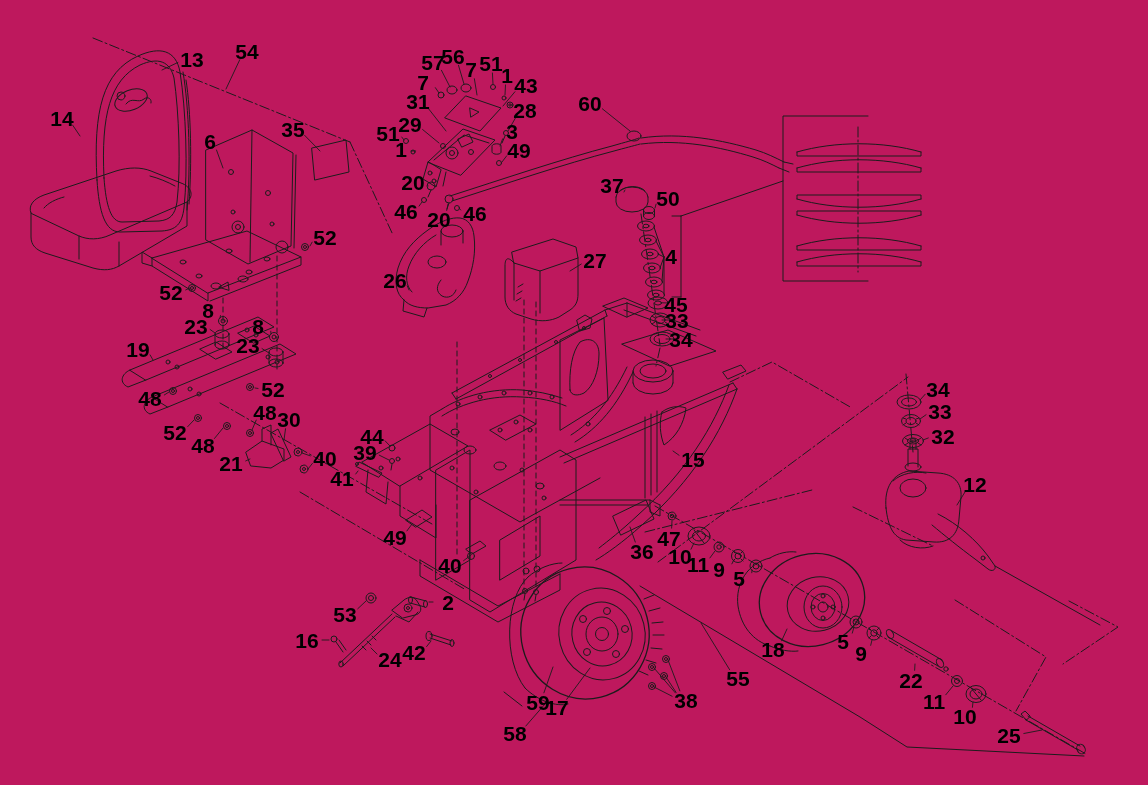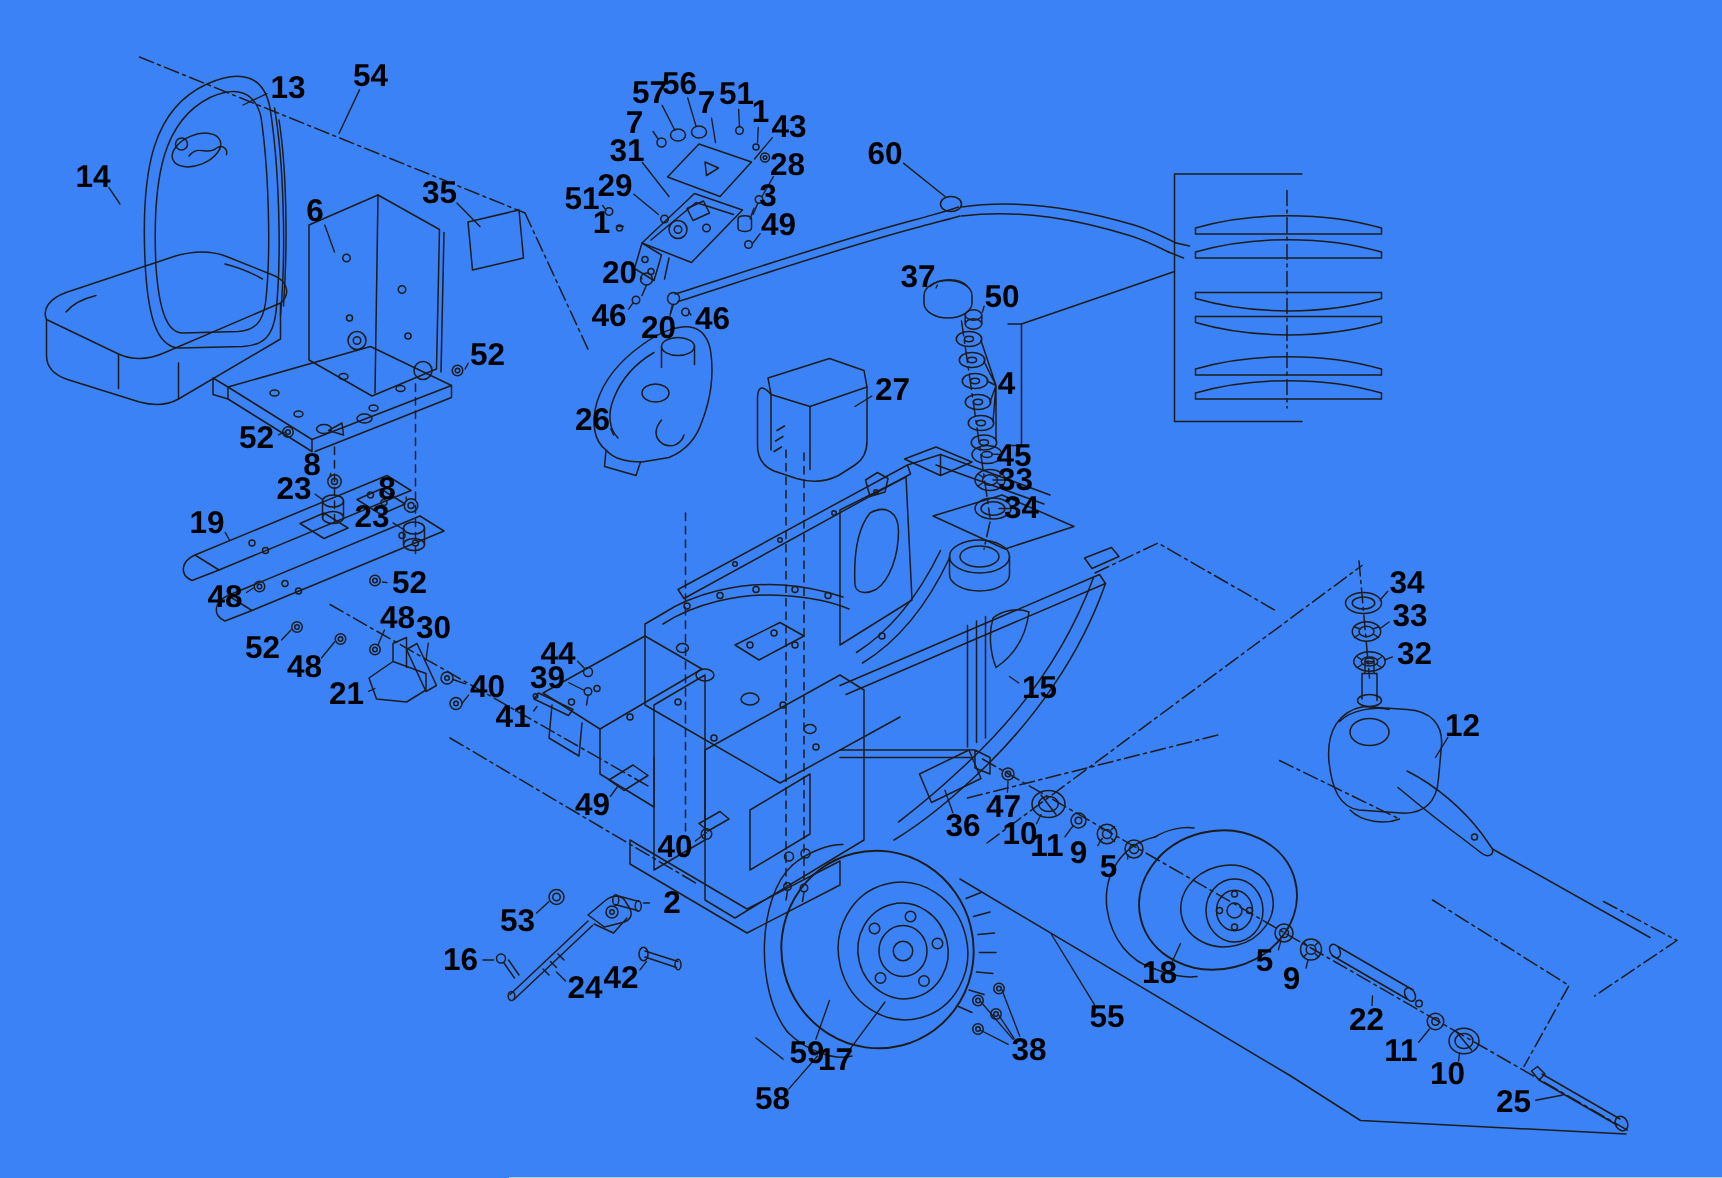--- a/index.html
+++ b/index.html
@@ -11,21 +11,21 @@
   .dd{stroke-dasharray:10 3 2 3;}
   .dsh{stroke-dasharray:5 4;}
   .w15{stroke-width:1.3;}
   #leaders line{stroke-width:.9;}
   #labels text{fill:var(--label,#000);stroke:none;
     font-family:"Liberation Sans",sans-serif;font-weight:bold;font-size:21px;}
 </style>
 </head>
 <body>
 
-<div id="page" style="background: #3b82f6;">
+<div id="page" style="background: #be185d;">
 <svg id="art" width="1148" height="785" viewBox="0 0 1148 785" xmlns="http://www.w3.org/2000/svg" style="--ink: #1c1c1c; --label: #000000;">
 
   <g>
     <path class="dd" d="M93,38 L350,142"></path>
     <path class="dd" d="M350,142 L393,235"></path>
     <path class="dsh" d="M223,298 L223,352"></path>
     <path class="dsh" d="M277,256 L277,370"></path>
     <path class="dd" d="M220,403 L432,524"></path>
     <path class="dd" d="M300,492 L466,590"></path>
     <path class="dsh" d="M457,342 L457,554"></path>

